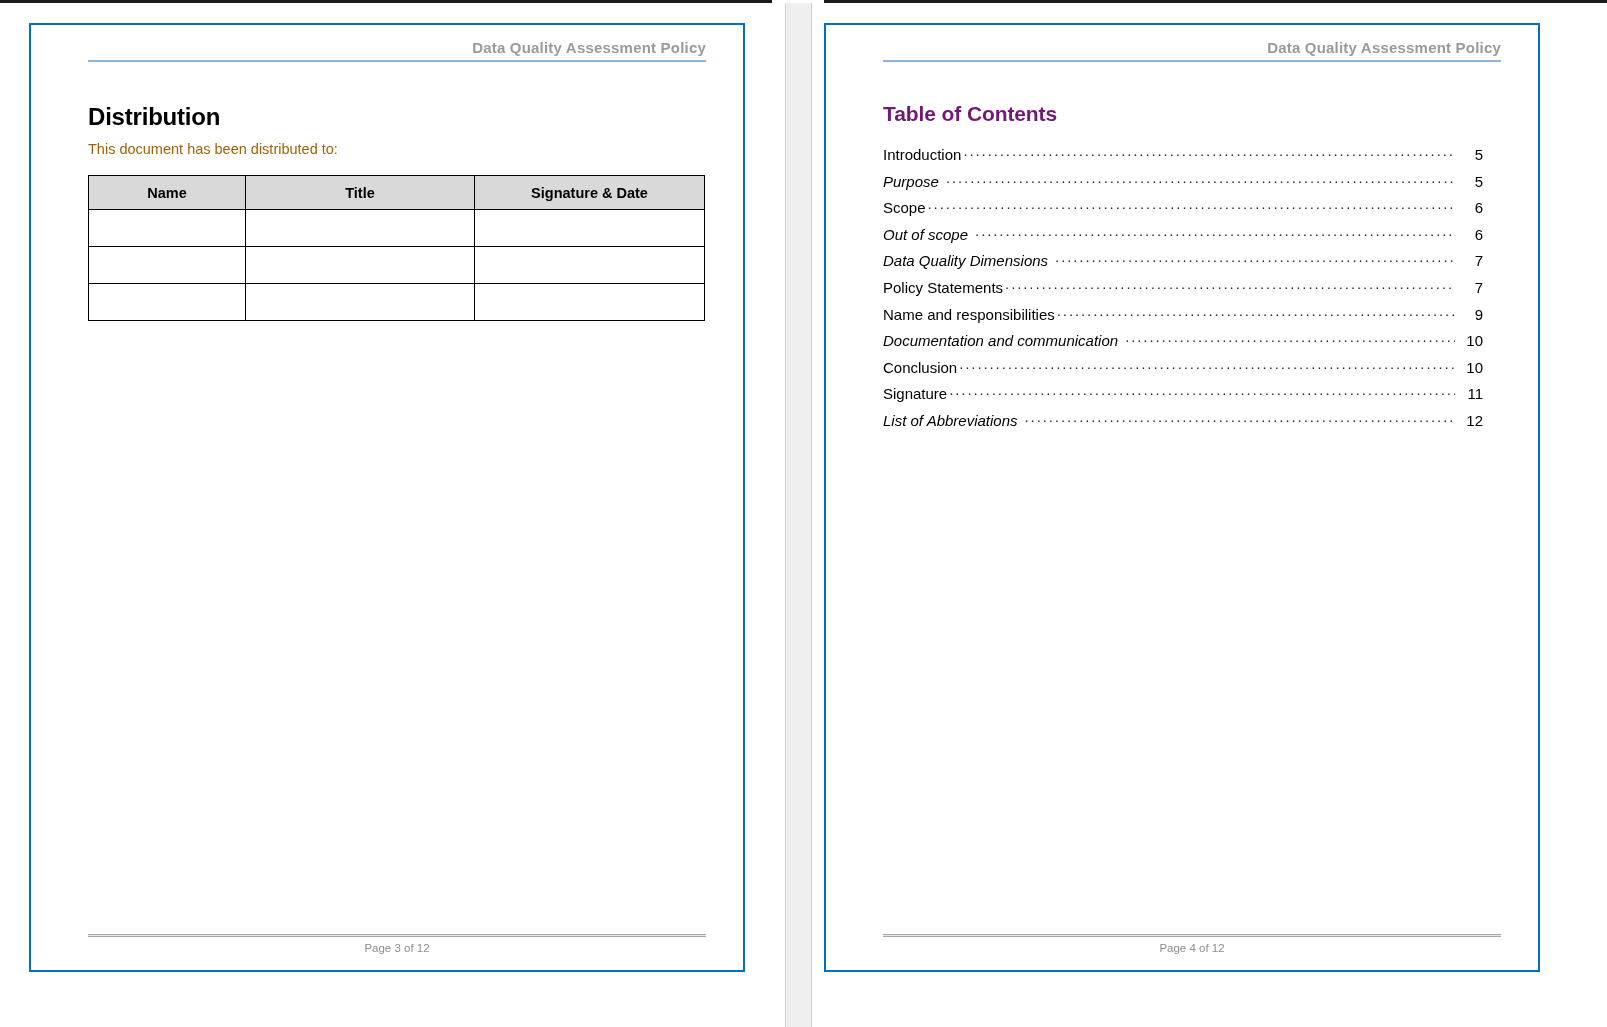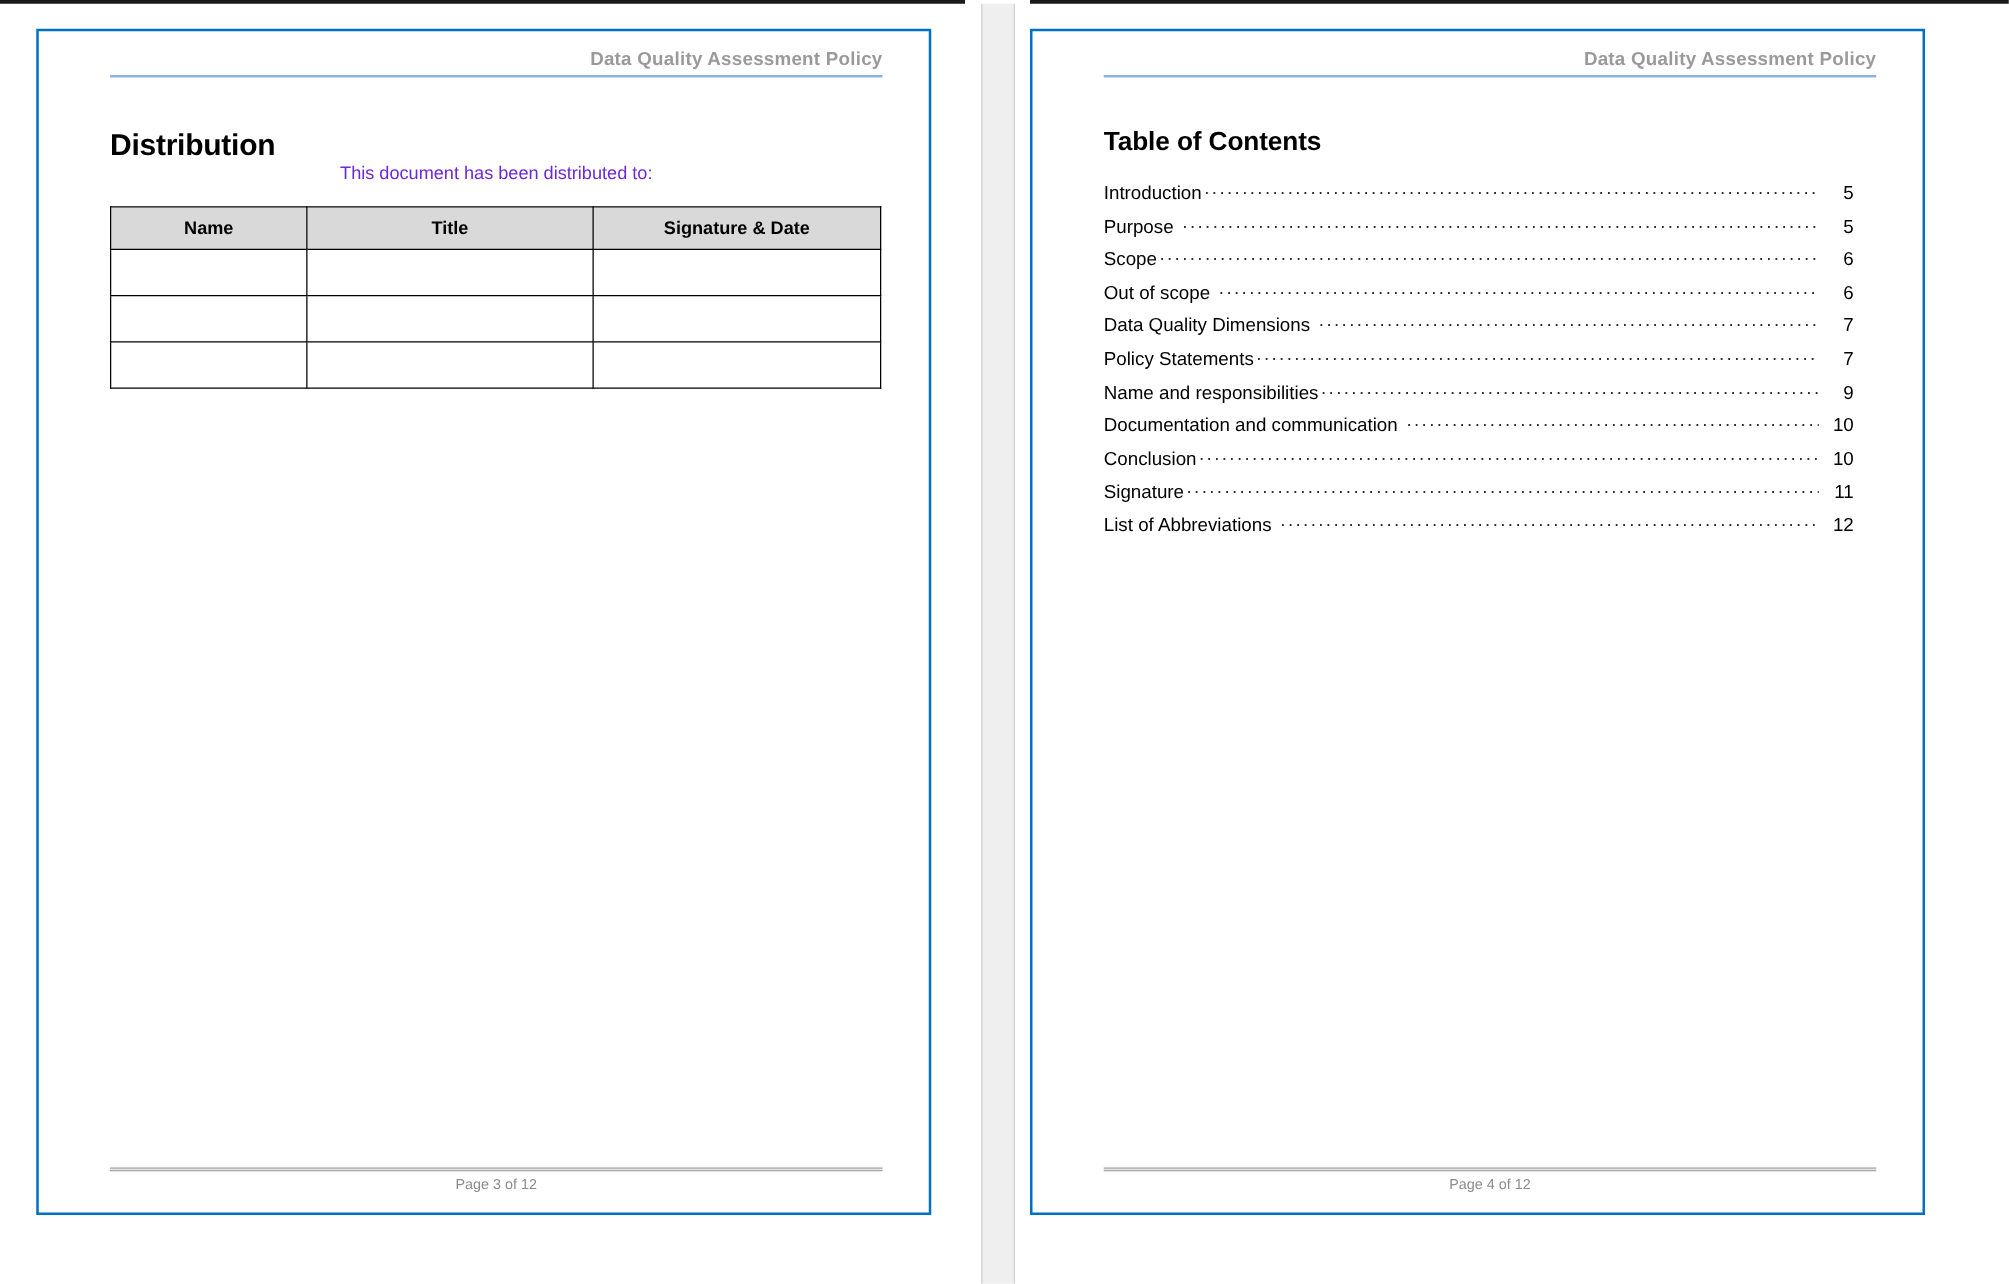--- a/index.html
+++ b/index.html
@@ -130,23 +130,22 @@
 
   .h1-distribution {
     font-size: 24px;
     font-weight: bold;
     color: #000000;
     margin: 18px 0 0 0;
     letter-spacing: -0.2px;
   }
   .intro-line {
     font-size: 14.5px;
-    color: #6d28d9;
-    margin-top: 0;
-    text-align: center;
+    color: #a16207;
+    margin-top: 10px;
   }
 
   table.dist-table {
     margin-top: 18px;
     border-collapse: collapse;
     width: 616px;
     table-layout: fixed;
   }
   table.dist-table th,
   table.dist-table td {
@@ -164,21 +163,21 @@
   }
   table.dist-table td { background: #ffffff; }
   .col-name { width: 157px; }
   .col-title { width: 229px; }
   .col-sig { width: 230px; }
 
   
   .h1-toc {
     font-size: 21px;
     font-weight: bold;
-    color: #000000;
+    color: #701a75;
     margin: 17px 0 0 0;
     letter-spacing: -0.1px;
   }
 
   .toc-list {
     margin-top: 16px;
     width: 600px;
   }
   .toc-row {
     display: flex;
@@ -205,21 +204,21 @@
     letter-spacing: 1.9px;
     color: #2b2b2b;
     font-size: 15px;
     white-space: nowrap;
   }
   .toc-page {
     flex: 0 0 auto;
     text-align: right;
     min-width: 26px;
   }
-  .toc-gap-wide .toc-title { padding-right: 5px; }
+  .toc-gap-wide .toc-title { padding-right: 5px; font-style: italic; }
 </style>
 </head>
 <body>
 
 <div class="viewer">
 
   <div class="top-rule"></div>
 
   <div class="page-slot left">
     <div class="page p-left">

